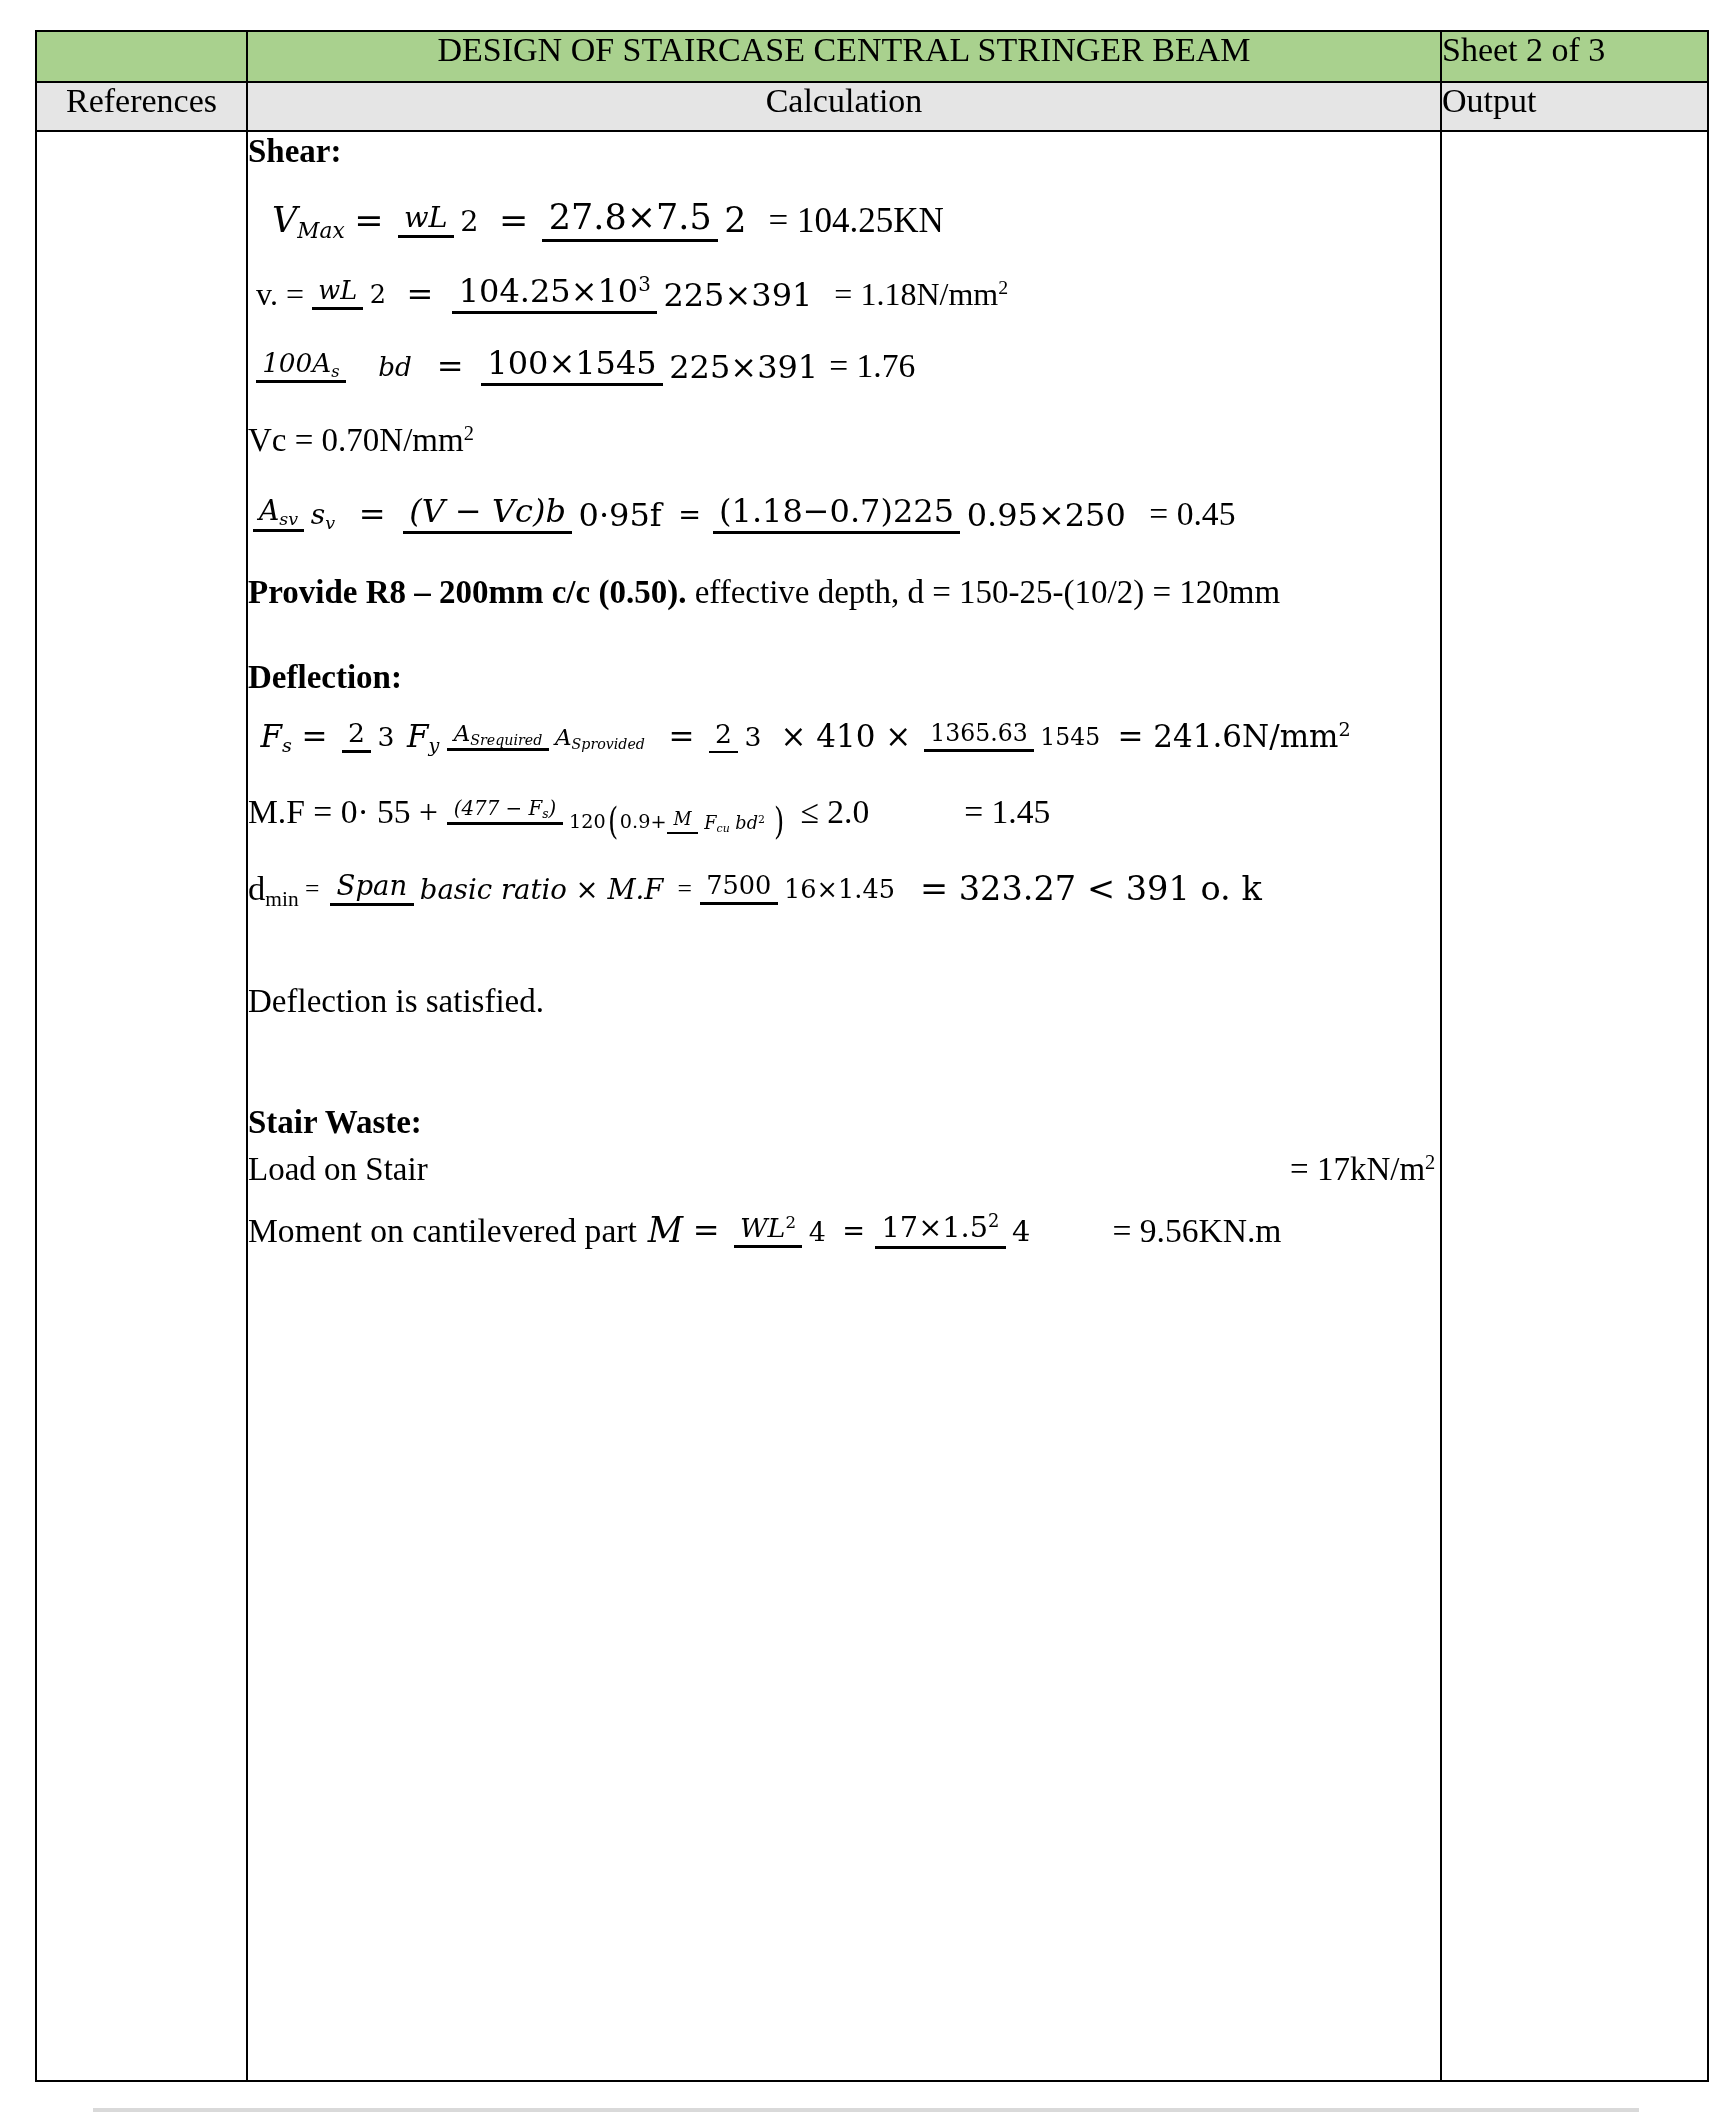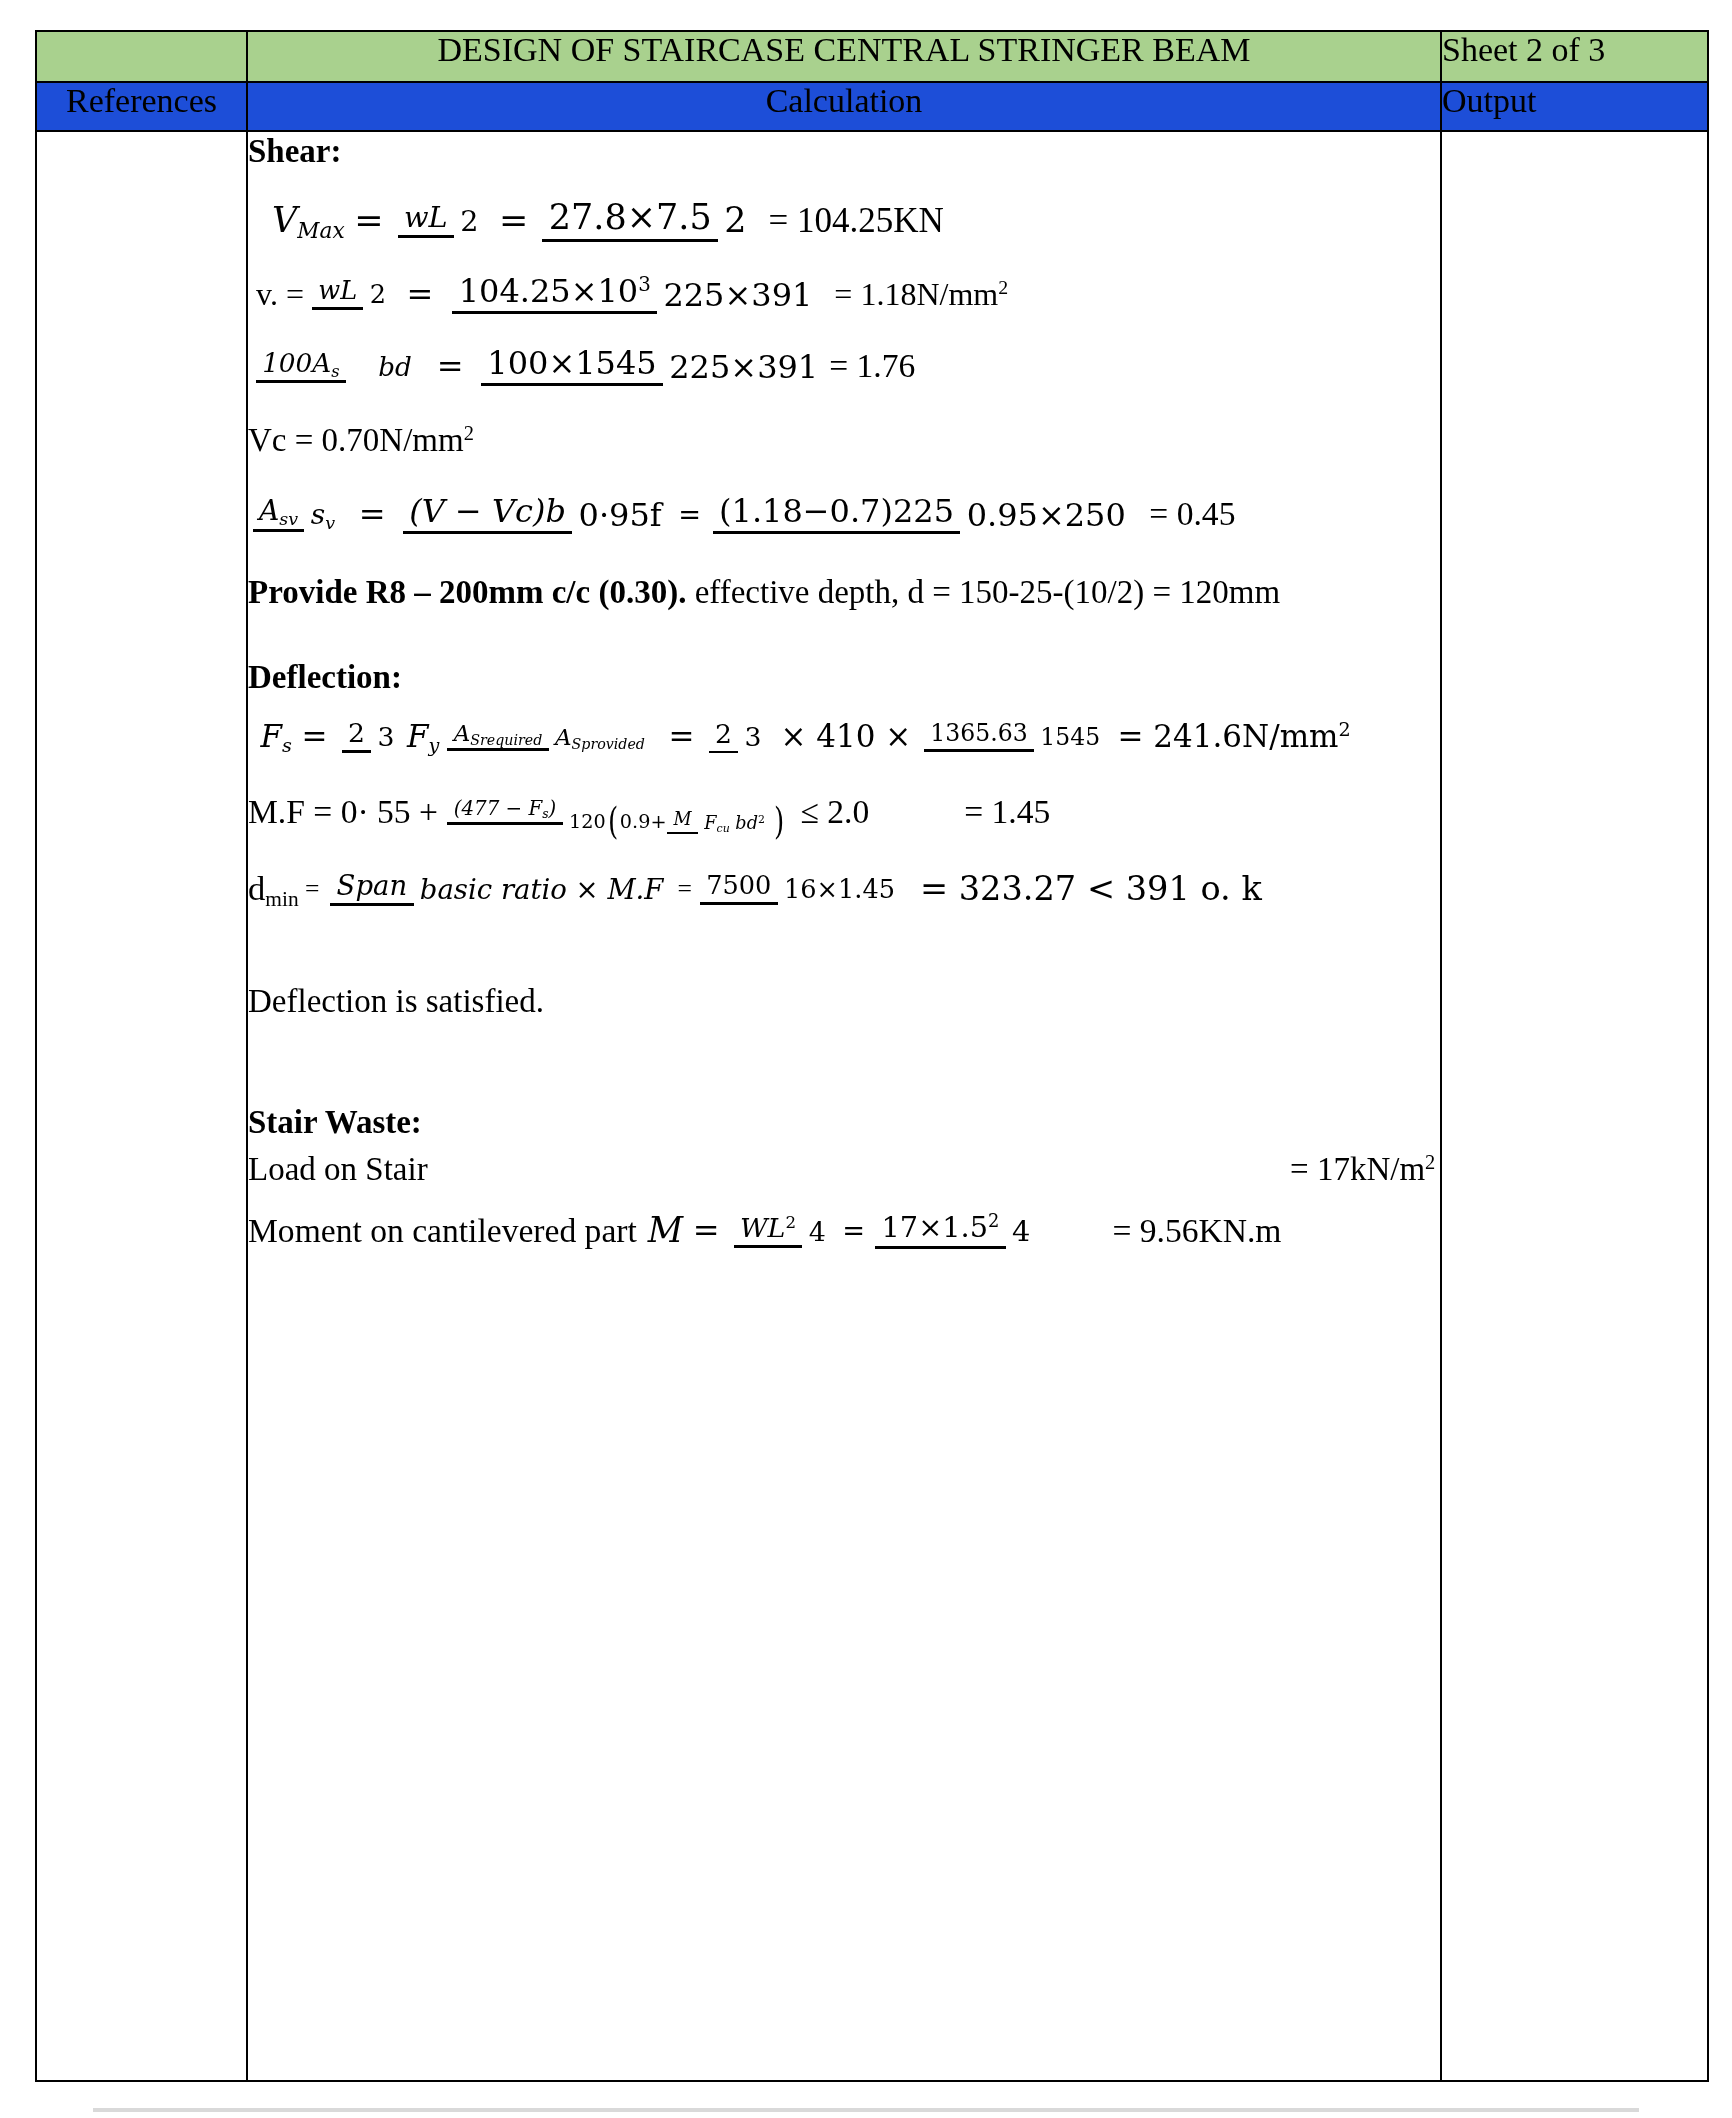--- a/index.html
+++ b/index.html
@@ -53,21 +53,21 @@
     padding: 3.2px 6.3px 4.7px 6.3px;
     white-space: nowrap;
   }
   .hdr-sheet {
     text-align: left;
     padding: 3.2px 6.3px 4.7px 12.6px;
     white-space: nowrap;
   }
   .hdr-blank { background: #a9d18e; }
   .hdr2 {
-    background: #1d4ed8;
+    background: #e5e5e5;
     font-size: 34px;
     line-height: 1.06;
     height: 47px;
   }
   .hdr2-ref {
     text-align: center;
     padding: 3.2px 6.3px 6.3px 6.3px;
   }
   .hdr2-calc {
     text-align: center;
@@ -247,21 +247,21 @@
               <span class="den mn">0·95f</span>
             </span>
             <span class="op-tight" style="font-size:0.85em;">=</span>
             <span class="frac" style="margin-left:6.3px;">
               <span class="num mn">(1.18−0.7)225</span>
               <span class="den mn">0.95×250</span>
             </span>
             <span class="up" style="margin-left:12.6px;font-size:1.05em;">= 0.45</span>
           </div>
 
-          <p class="para blk" style="margin-bottom:43px;max-width:1128px;"><b>Provide R8 – 200mm c/c (0.30).</b><span> effective depth, d = 150-25-(10/2) = 120mm</span></p>
+          <p class="para blk" style="margin-bottom:43px;max-width:1128px;"><b>Provide R8 – 200mm c/c (0.50).</b><span> effective depth, d = 150-25-(10/2) = 120mm</span></p>
 
           <p class="sec-head" style="margin-bottom:22px;">Deflection:</p>
 
           <div class="math blk" style="margin-bottom:35px;padding-left:12.6px;font-size:31px;">
             <span class="mi-l"><span>F</span><sub class="sb">s</sub></span>
             <span class="op">=</span>
             <span class="frac" style="font-size:0.86em;">
               <span class="num mn">2</span>
               <span class="den mn">3</span>
             </span>

